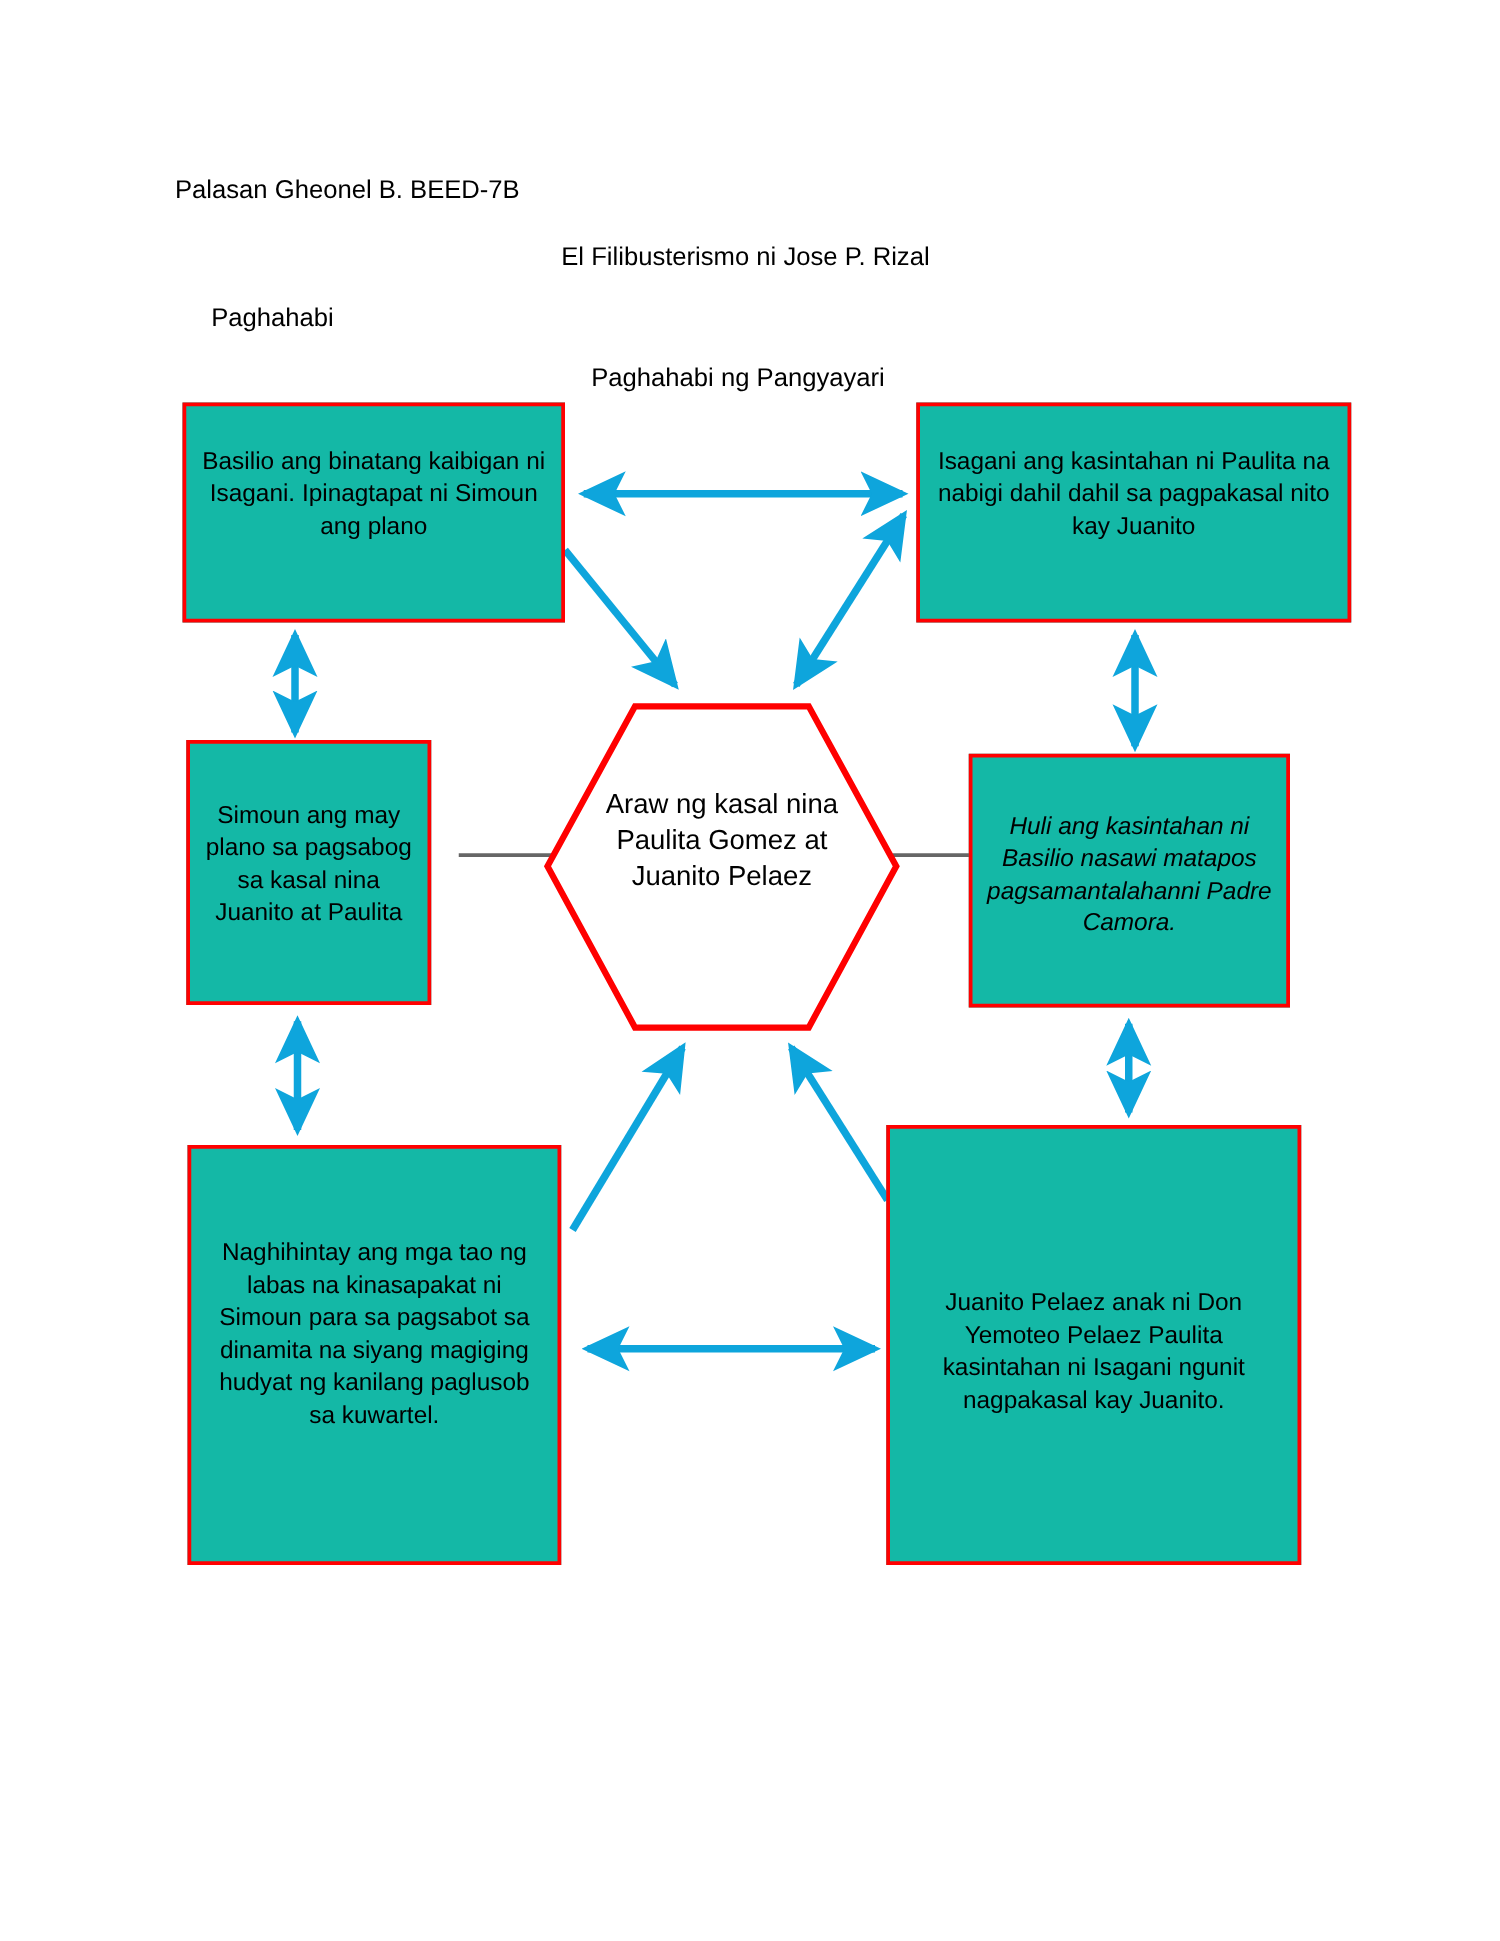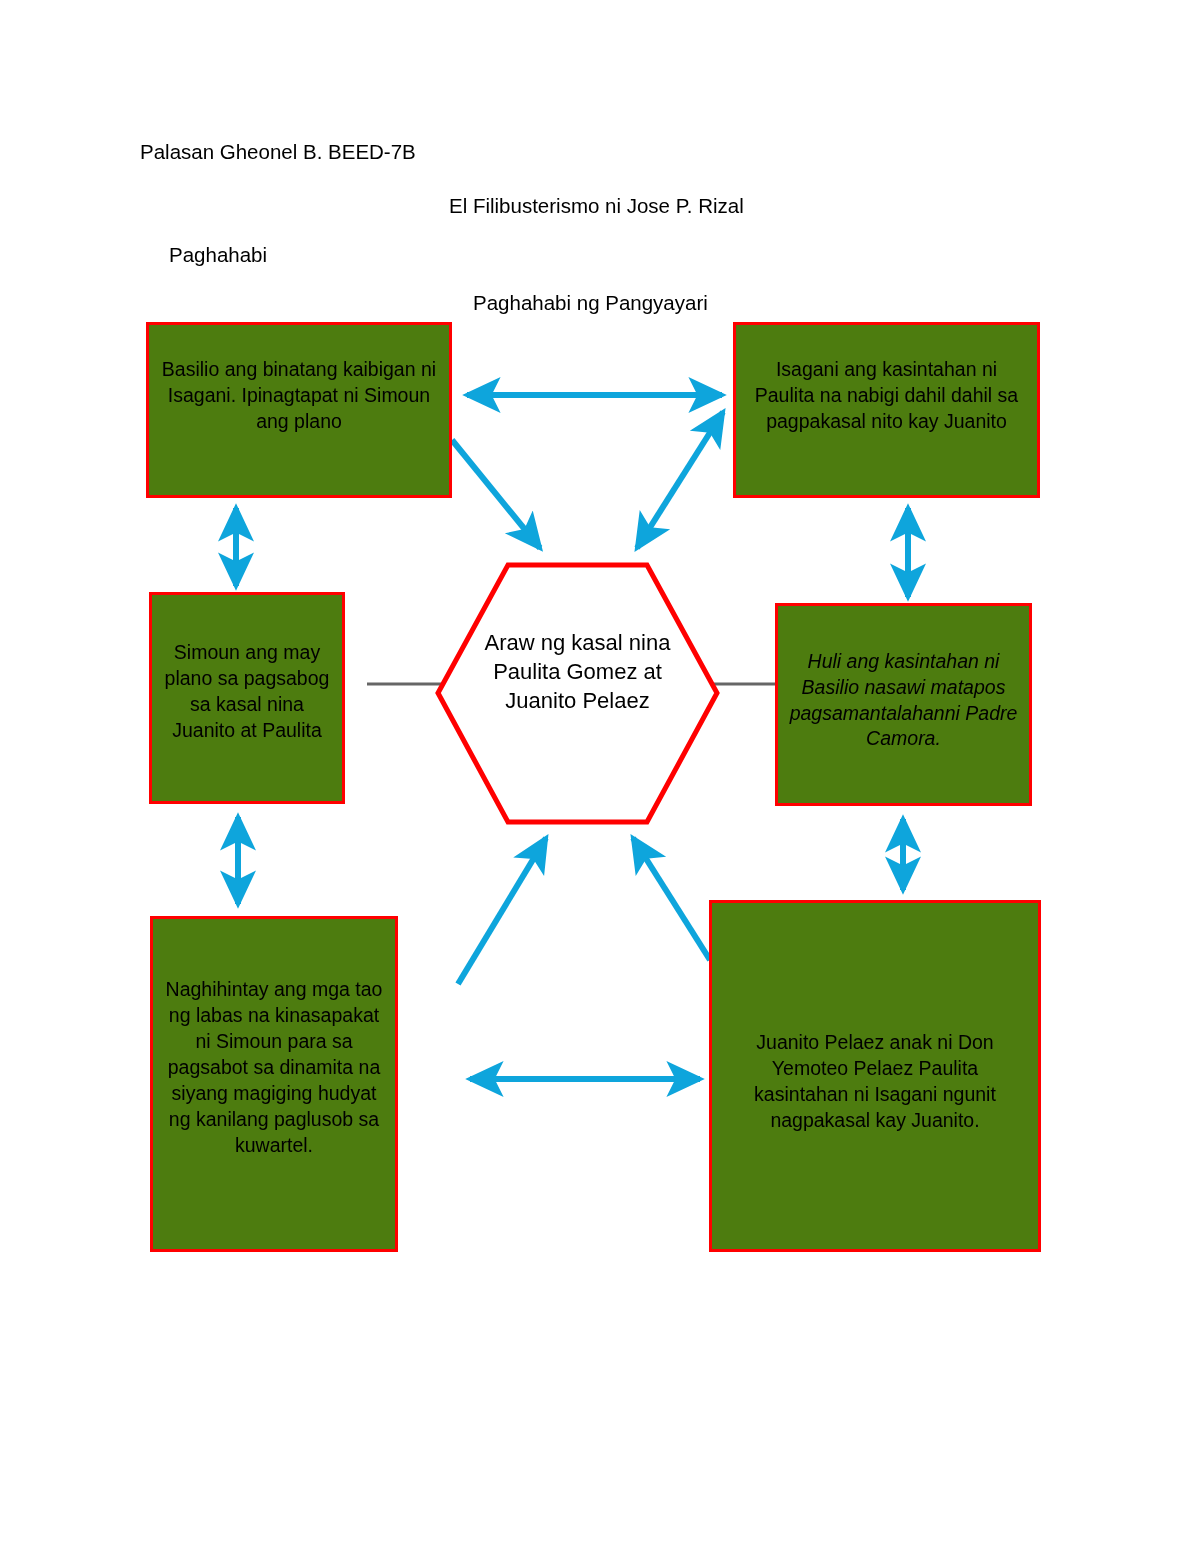--- a/index.html
+++ b/index.html
@@ -42,46 +42,46 @@
     position: absolute;
     left: 0; top: 0;
     width: 1200px; height: 1553px;
     pointer-events: none;
   }
 
   
   .node {
     position: absolute;
     border: 3px solid #ff0000;
-    background: #4d7c0f;
+    background: #14b8a6;
     box-sizing: border-box;
     display: flex;
     align-items: center;
     justify-content: center;
     text-align: center;
     font-size: 19.5px;
     line-height: 1.33;
     padding: 0 10px;
   }
   .node .txt { display: block; width: 100%; }
 
   
   #node-tl { left: 146px;  top: 322px;  width: 306px; height: 176px; }
   #node-tl .txt { transform: translateY(-14px); }
 
-  #node-tr { left: 733px;  top: 322px;  width: 307px; height: 176px; }
+  #node-tr { left: 733px;  top: 322px;  width: 348px; height: 176px; }
   #node-tr .txt { transform: translateY(-14px); }
 
   #node-ml { left: 149px;  top: 592px;  width: 196px; height: 212px; }
   #node-ml .txt { transform: translateY(-6px); }
 
   #node-mr { left: 775px;  top: 603px;  width: 257px; height: 203px; }
   #node-mr .txt { transform: translateY(-4px); font-style: italic; }
 
-  #node-bl { left: 150px;  top: 916px;  width: 248px; height: 336px; justify-content: center; }
+  #node-bl { left: 150px;  top: 916px;  width: 299px; height: 336px; justify-content: center; }
   #node-bl .txt { transform: translateY(-16px); }
 
   #node-br { left: 709px;  top: 900px;  width: 332px; height: 352px; }
   #node-br .txt { transform: translateY(6px); }
 
   
   #node-hex {
     position: absolute;
     left: 434px;
     top: 561px;

